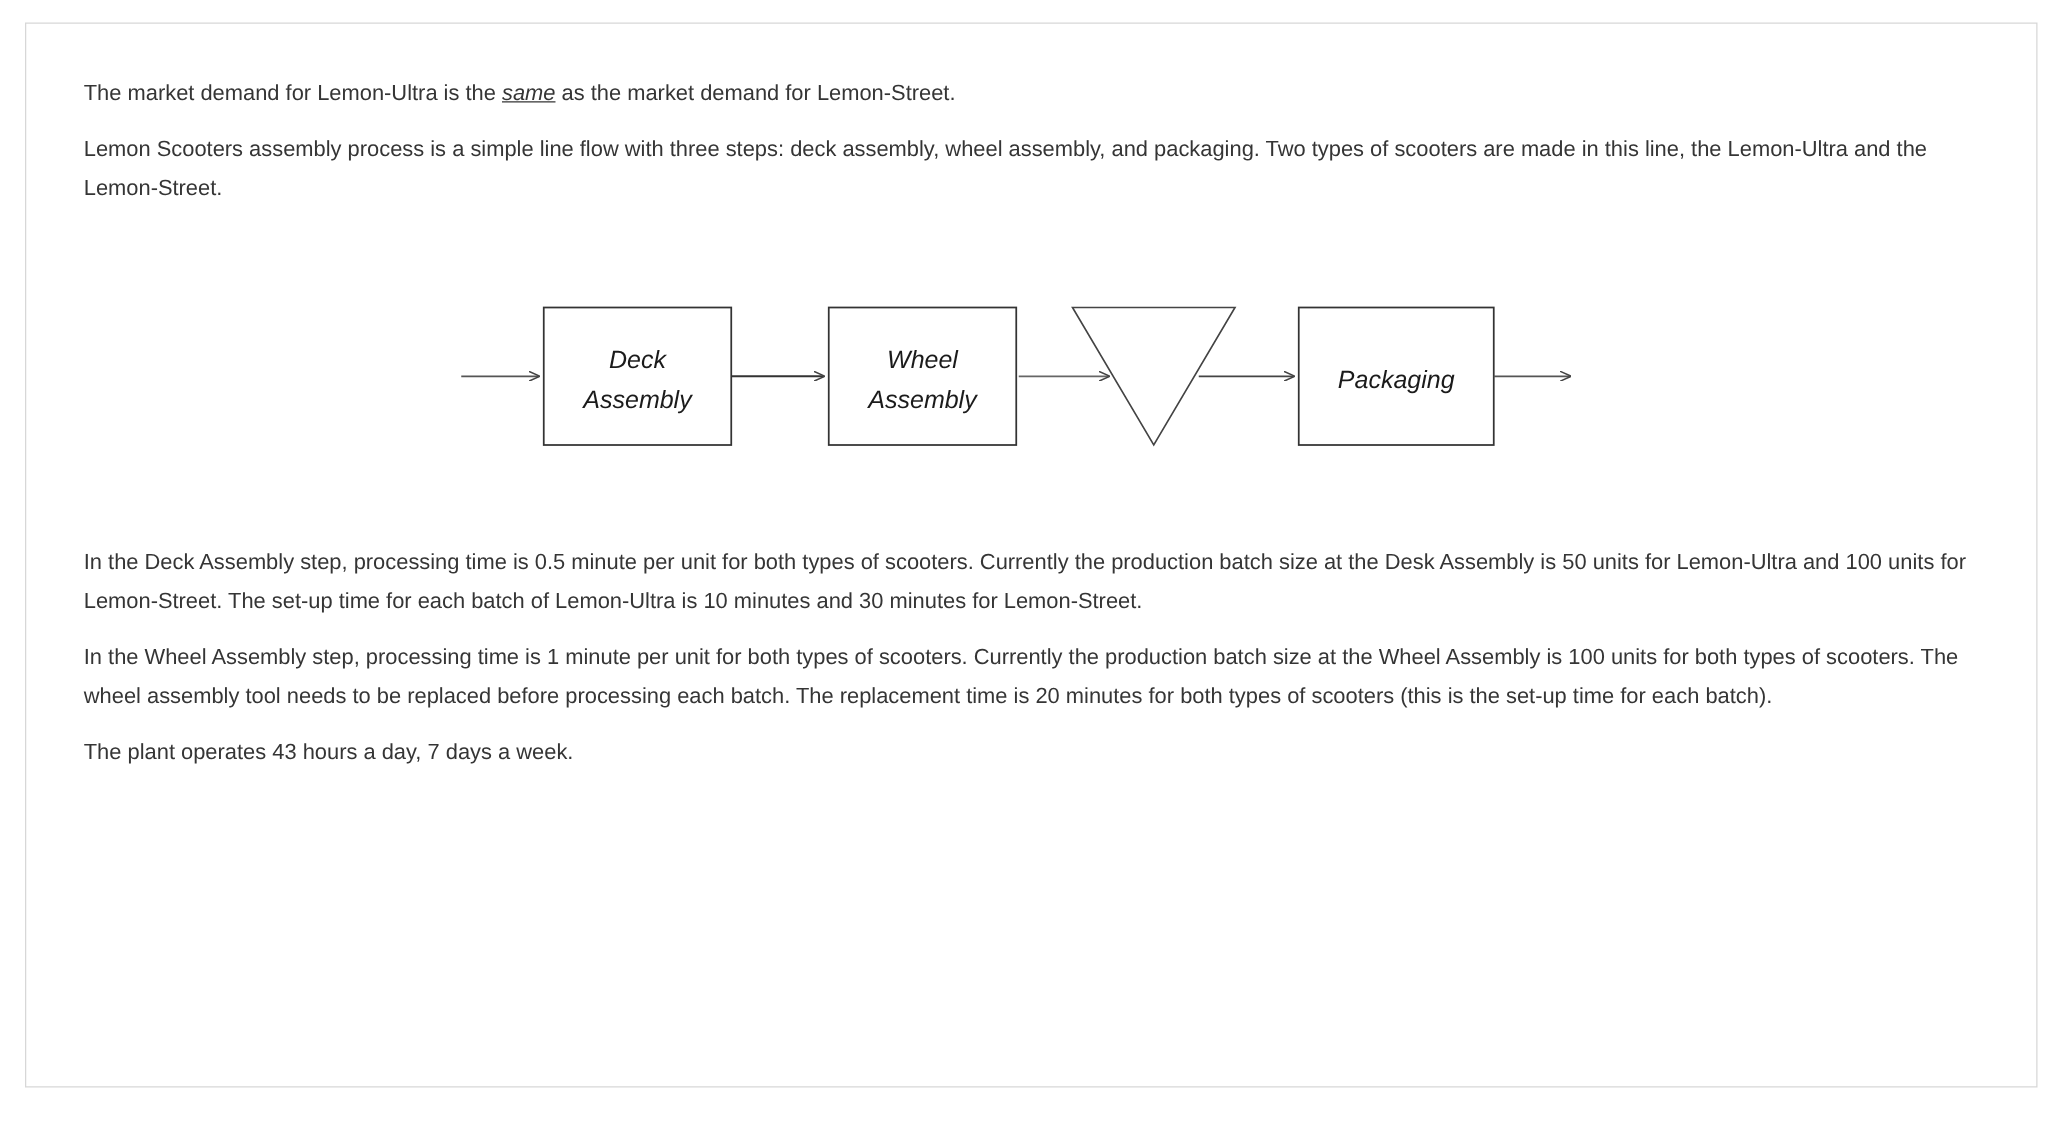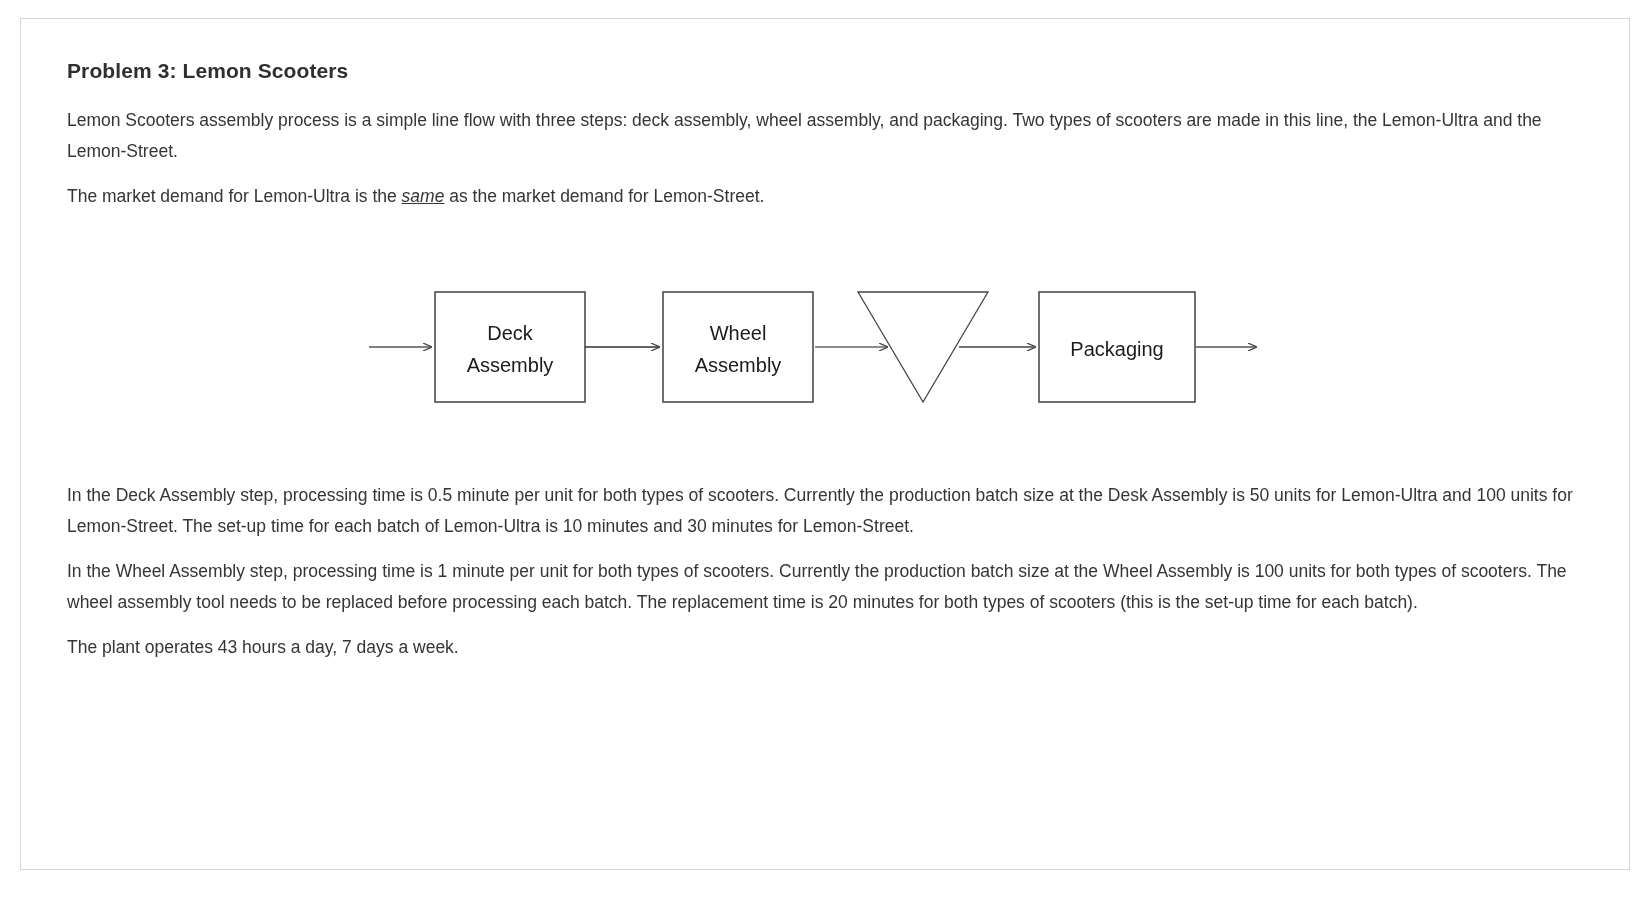--- a/index.html
+++ b/index.html
@@ -51,20 +51,21 @@
   .para .em-same {
     font-style: italic;
     text-decoration: underline;
   }
 
   
   .diagram-wrap {
     position: relative;
     height: 250px;
     margin-top: 18px;
+    font-style: italic;
   }
   .diagram {
     position: absolute;
     left: 296px;
     top: 52px;
     width: 900px;
     height: 130px;
   }
   .diagram svg {
     display: block;
@@ -74,25 +75,24 @@
     font-size: 20px;
     fill: #1b1b1b;
   }
 </style>
 </head>
 <body>
 
 <div class="page-card">
   <div class="content">
 
-    <h1 class="problem-title">Problem 3: Lemon Scooters</h1>
+
+    <p class="para"><span>The market demand for Lemon-Ultra is the </span><span class="em-same">same</span><span> as the market demand for Lemon-Street.</span></p>
 
     <p class="para">Lemon Scooters assembly process is a simple line flow with three steps:  deck assembly, wheel assembly, and packaging.  Two types of scooters are made in this line, the Lemon-Ultra and the Lemon-Street.</p>
-
-    <p class="para"><span>The market demand for Lemon-Ultra is the </span><span class="em-same">same</span><span> as the market demand for Lemon-Street.</span></p>
 
     <div class="diagram-wrap">
       <div class="diagram">
         <svg width="900" height="130" viewBox="0 0 900 130" xmlns="http://www.w3.org/2000/svg">
           <defs>
             <marker id="arrowhead" markerWidth="9" markerHeight="8" refX="8" refY="4" orient="auto" markerUnits="userSpaceOnUse">
               <path d="M0,0 L9,4 L0,8" fill="none" stroke="#444444" stroke-width="1.2"></path>
             </marker>
           </defs>
 

